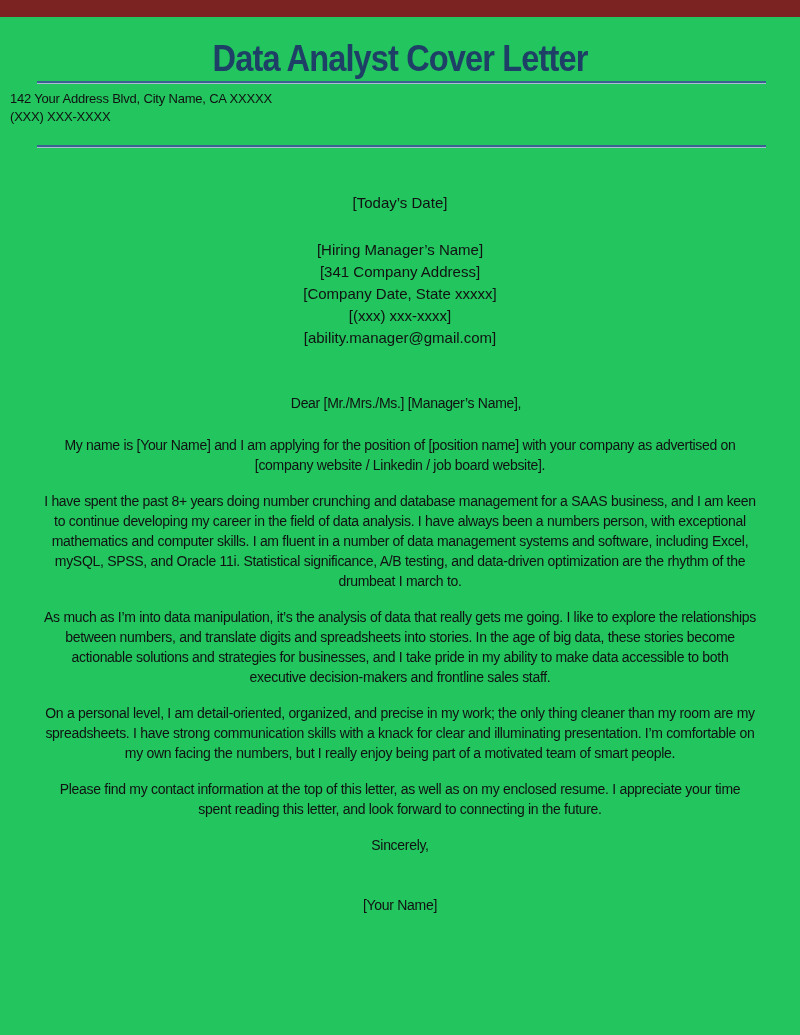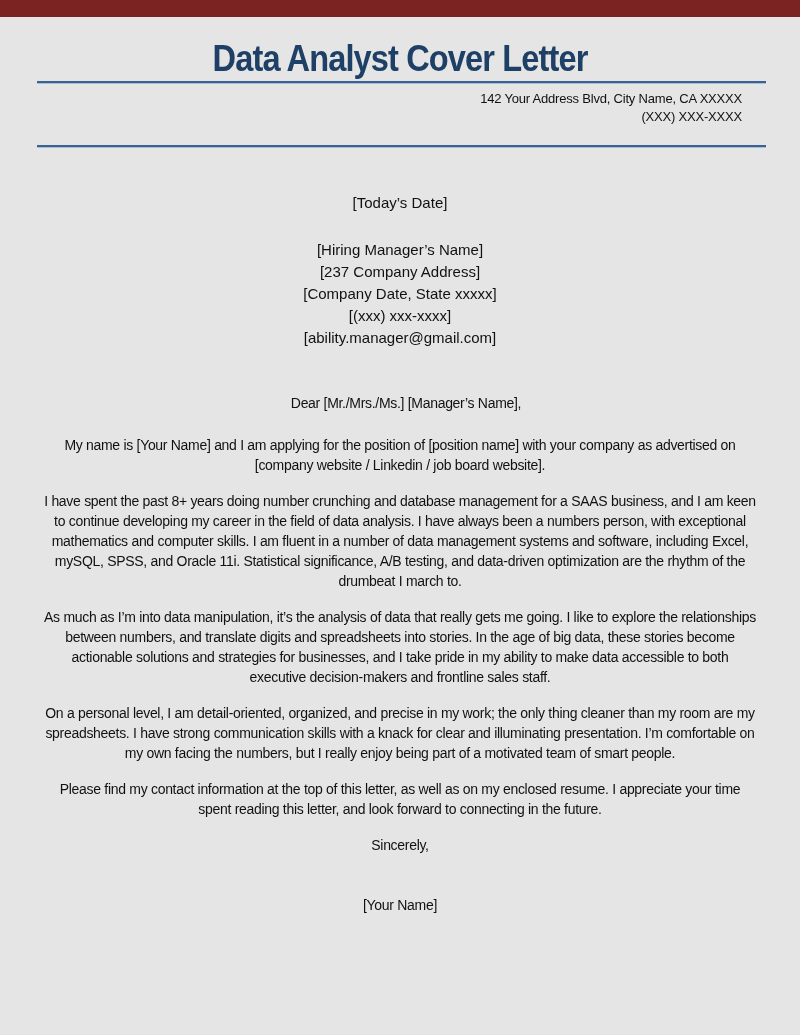--- a/index.html
+++ b/index.html
@@ -1,19 +1,19 @@
 <!DOCTYPE html>
 <html><head>
 <meta charset="utf-8">
 <style>
   html,body { margin:0; padding:0; background:#ffffff; }
   .page {
     position:relative;
     width:800px; height:1035px;
-    background:#e5e5e5;
+    background:#22c55e;
     font-family:"Liberation Sans", sans-serif;
     color:#1a1a1a;
     overflow:hidden;
   }
   .top-bar {
     position:absolute; top:0; left:0;
     width:800px; height:17px;
     background:#7b2222;
   }
   .title {
@@ -28,23 +28,23 @@
     white-space:nowrap;
   }
   .rule {
     position:absolute; left:37px; width:729px; height:0;
     border-top:2px solid #3a6191;
     border-bottom:1px solid #a9bdd3;
   }
   .rule-top { top:81px; }
   .rule-bottom { top:145px; }
   .contact {
-    position:absolute; top:90px; left:16px;
+    position:absolute; top:90px; left:10px;
     width:726px;
-    text-align:right;
+    text-align:left;
     font-size:13px; line-height:18px;
     letter-spacing:-0.2px;
     color:#111111;
   }
   .contact div { margin:0; }
   .letter {
     position:absolute; top:183px; left:42px;
     width:716px;
     font-size:14px;
     color:#111111;
@@ -93,21 +93,21 @@
   </div>
 
   <div class="rule rule-bottom"></div>
 
   <div class="letter">
 
     <div class="date-line">[Today’s Date]</div>
 
     <div class="recipient">
       <div>[Hiring Manager’s Name]</div>
-      <div>[237 Company Address]</div>
+      <div>[341 Company Address]</div>
       <div>[Company Date, State xxxxx]</div>
       <div>[(xxx) xxx-xxxx]</div>
       <div>[ability.manager@gmail.com]</div>
     </div>
 
     <div class="greeting">Dear [Mr./Mrs./Ms.] [Manager’s Name],</div>
 
     <p class="para para-first">My name is [Your Name] and I am applying for the position of [position name] with your company as advertised on [company website / Linkedin / job board website].</p>
     <p class="para">I have spent the past 8+ years doing number crunching and database management for a SAAS business, and I am keen to continue developing my career in the field of data analysis. I have always been a numbers person, with exceptional mathematics and computer skills. I am fluent in a number of data management systems and software, including Excel, mySQL, SPSS, and Oracle 11i. Statistical significance, A/B testing, and data-driven optimization are the rhythm of the drumbeat I march to.</p>
     <p class="para">As much as I’m into data manipulation, it’s the analysis of data that really gets me going. I like to explore the relationships between numbers, and translate digits and spreadsheets into stories. In the age of big data, these stories become actionable solutions and strategies for businesses, and I take pride in my ability to make data accessible to both executive decision-makers and frontline sales staff.</p>

